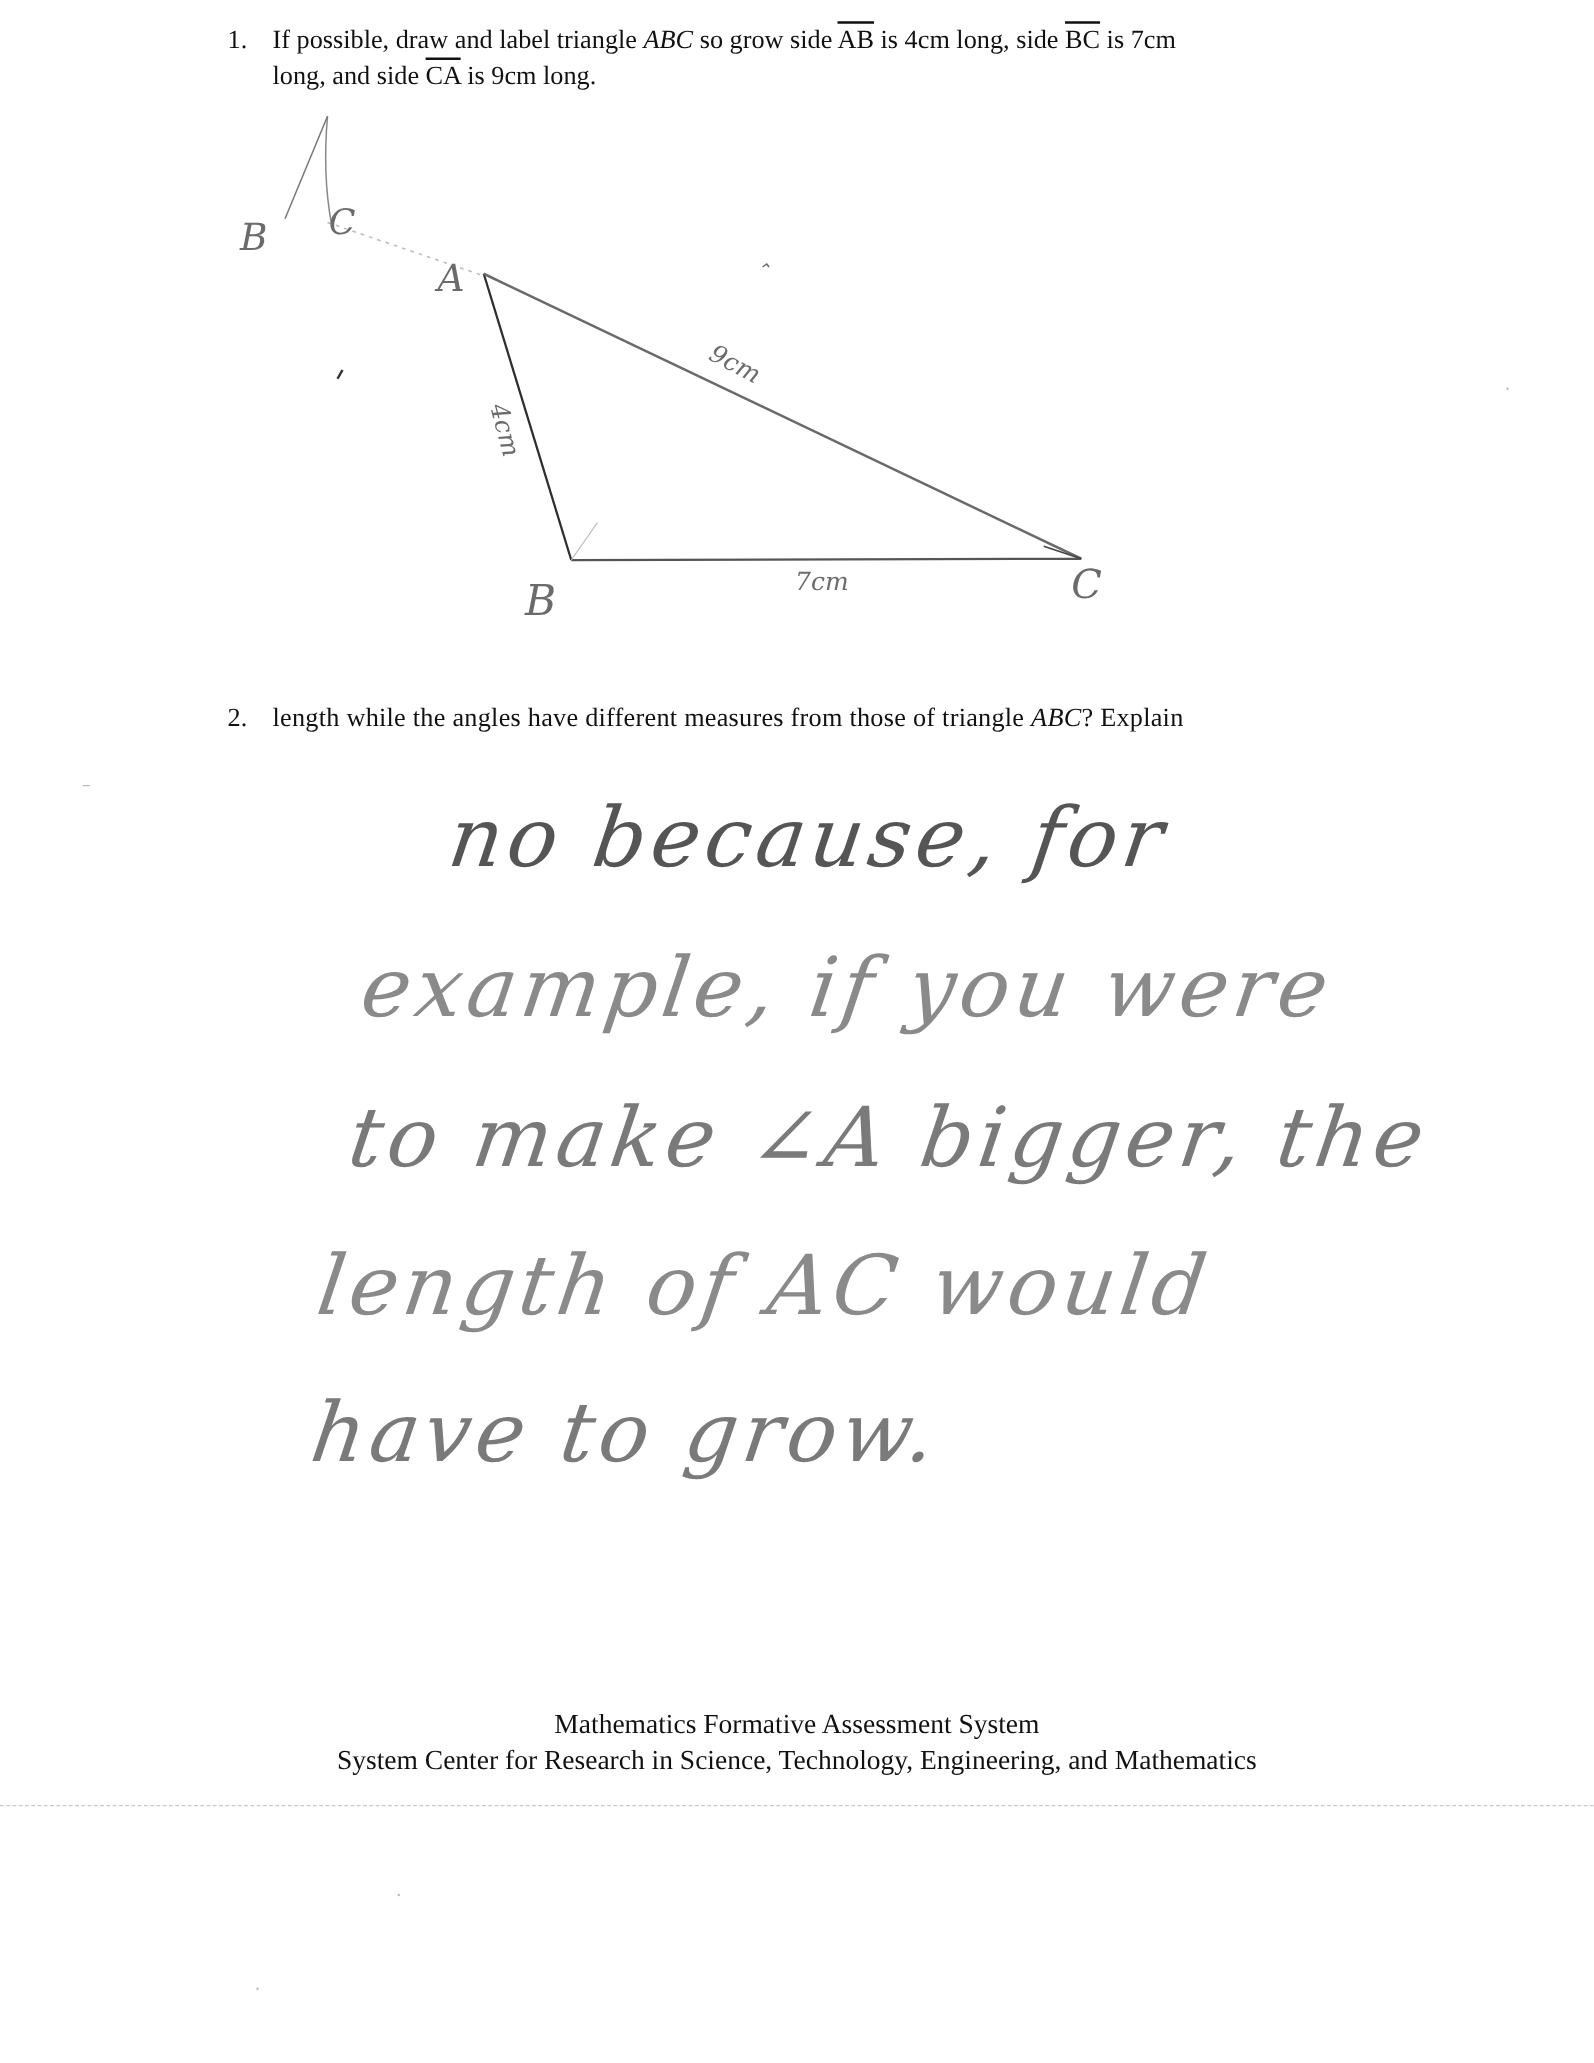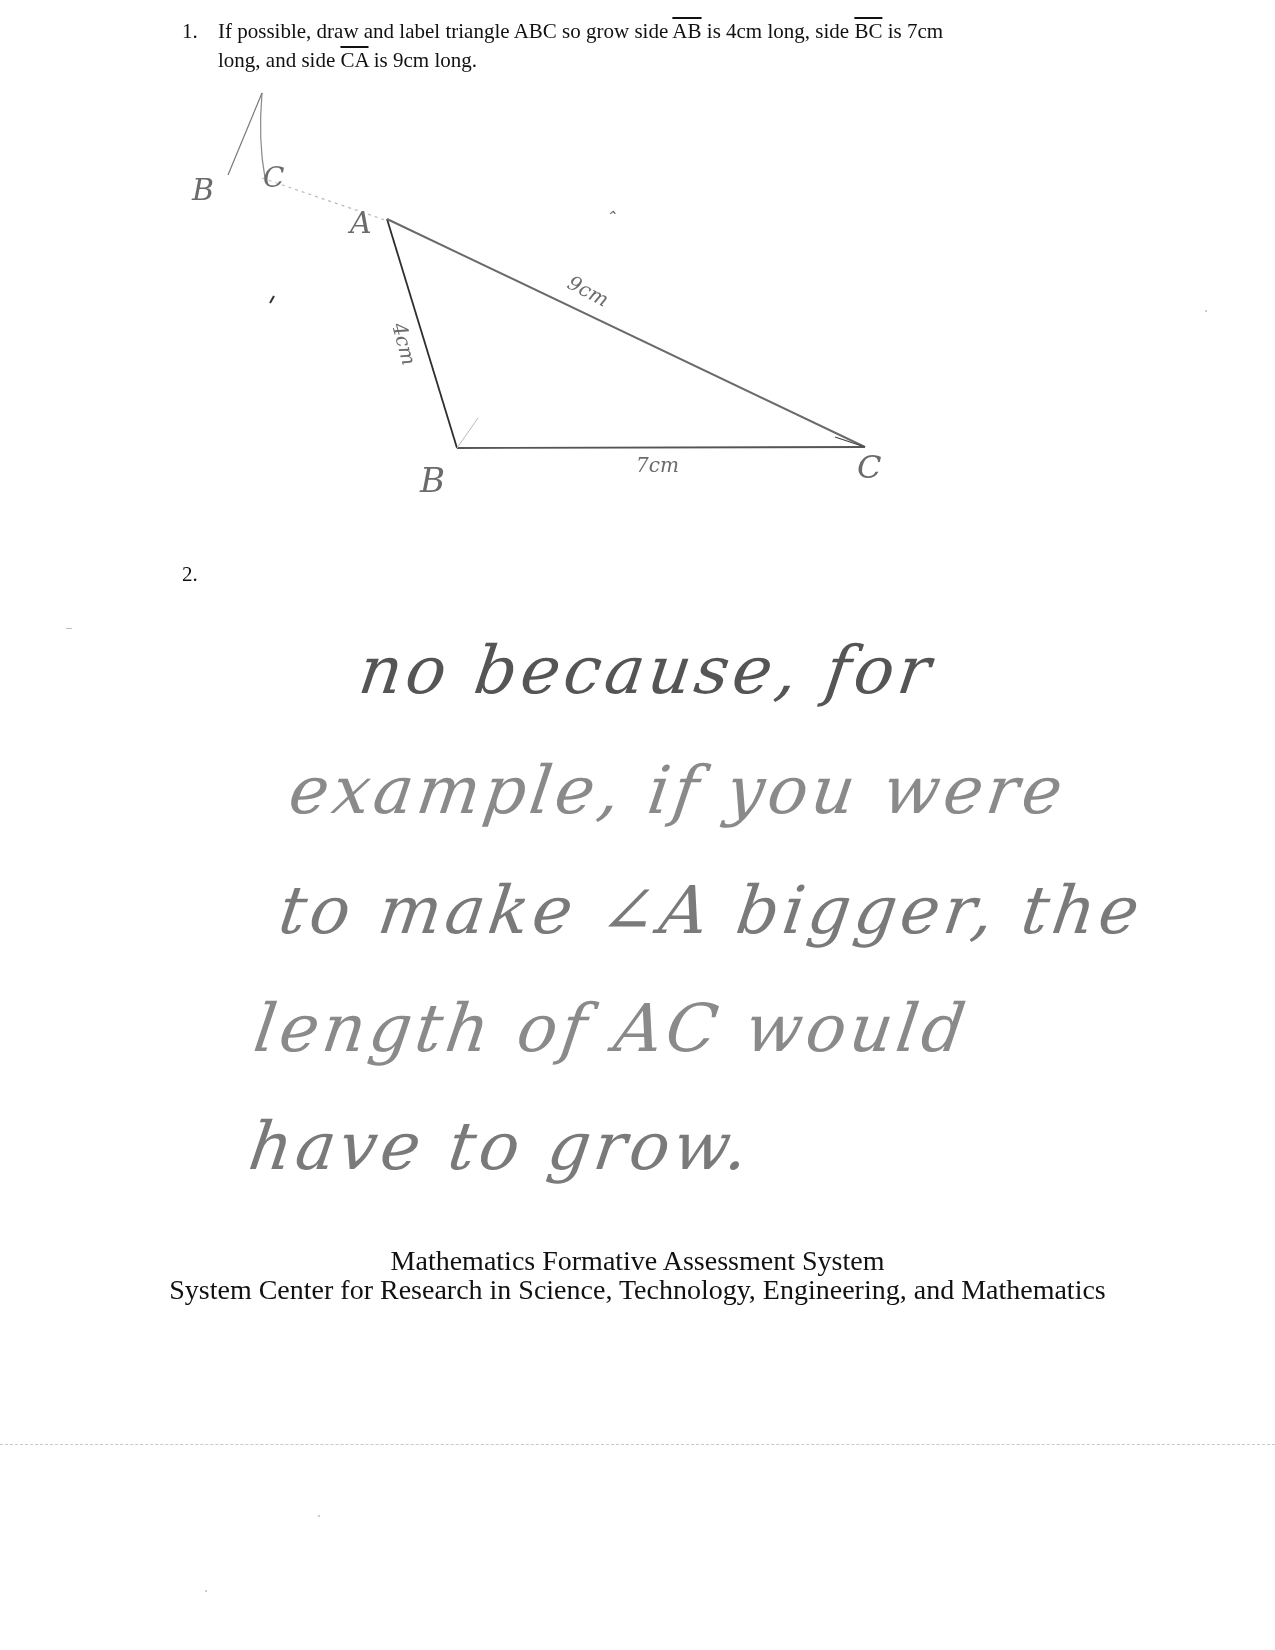--- a/index.html
+++ b/index.html
@@ -2,31 +2,31 @@
 <html><head>
   <meta charset="utf-8">
   <style>
     html, body { margin: 0; padding: 0; background: #ffffff; }
     body { width: 1275px; height: 1650px; position: relative; overflow: hidden;
            font-family: "Liberation Serif", "DejaVu Serif", serif; color: #111; }
     .q { position: absolute; left: 0; width: 1275px; font-size: 21px; line-height: 29px; }
     .q-num { position: absolute; left: 182px; }
     .q-text { position: absolute; left: 218px; width: 900px; }
     .ol { text-decoration: overline; }
-    .it { }
+    .it { font-style: italic; }
     #q1 { top: 17px; }
     #q2 { top: 560px; }
     #q2 .q-text { letter-spacing: 0.2px; }
     svg.drawing { position: absolute; left: 0; top: 0; }
     .hand { font-family: "DejaVu Serif", "Liberation Serif", serif; font-style: italic; fill: #6b6b6b; }
     .answer { position: absolute; left: 0; top: 0; }
     .ans-line { position: absolute; font-family: "DejaVu Serif", serif; font-style: italic;
                 color: #777; font-size: 66px; letter-spacing: 4px; white-space: nowrap; transform: skewX(-8deg); }
-    .footer { position: absolute; top: 1246px; left: 0; width: 1275px; text-align: center;
-              font-size: 28px; line-height: 29px; color: #111; }
+    .footer { position: absolute; top: 1364px; left: 0; width: 1275px; text-align: center;
+              font-size: 22px; line-height: 29px; color: #111; }
     .rule { position: absolute; top: 1444px; left: 0; width: 1275px; height: 0;
             border-top: 1px dashed #c9c9c9; }
     .speck { position: absolute; width: 2px; height: 2px; background: #bbb; border-radius: 1px; }
   </style>
 </head>
 <body>
 
 <div class="q" id="q1">
   <span class="q-num">1.</span>
   <div class="q-text">
@@ -59,20 +59,21 @@
 
   <text class="hand" x="0" y="0" font-size="20" fill="#555" transform="translate(392 325) rotate(75)">4cm</text>
   <text class="hand" x="0" y="0" font-size="20" fill="#555" transform="translate(566 287) rotate(28)">9cm</text>
   <text class="hand" x="636" y="472" font-size="20" fill="#555">7cm</text>
   <text class="hand" x="605" y="221" font-size="14" fill="#777">⌃</text>
 </svg>
 
 <div class="q" id="q2">
   <span class="q-num">2.</span>
   <div class="q-text">
+    <div><span>length while the angles have different measures from those of triangle </span><span class="it">ABC</span><span>? Explain</span></div>
   </div>
 </div>
 
 <div class="answer">
   <div class="ans-line" style="left:360px; top:632px; color:#555;">no   because, for</div>
   <div class="ans-line" style="left:290px; top:752px; color:#8a8a8a;">example, if you were</div>
   <div class="ans-line" style="left:280px; top:872px; color:#7a7a7a;">to make ∠A bigger, the</div>
   <div class="ans-line" style="left:255px; top:990px; color:#8a8a8a;">length of AC would</div>
   <div class="ans-line" style="left:250px; top:1108px; color:#7a7a7a;">have to grow.</div>
 </div>

